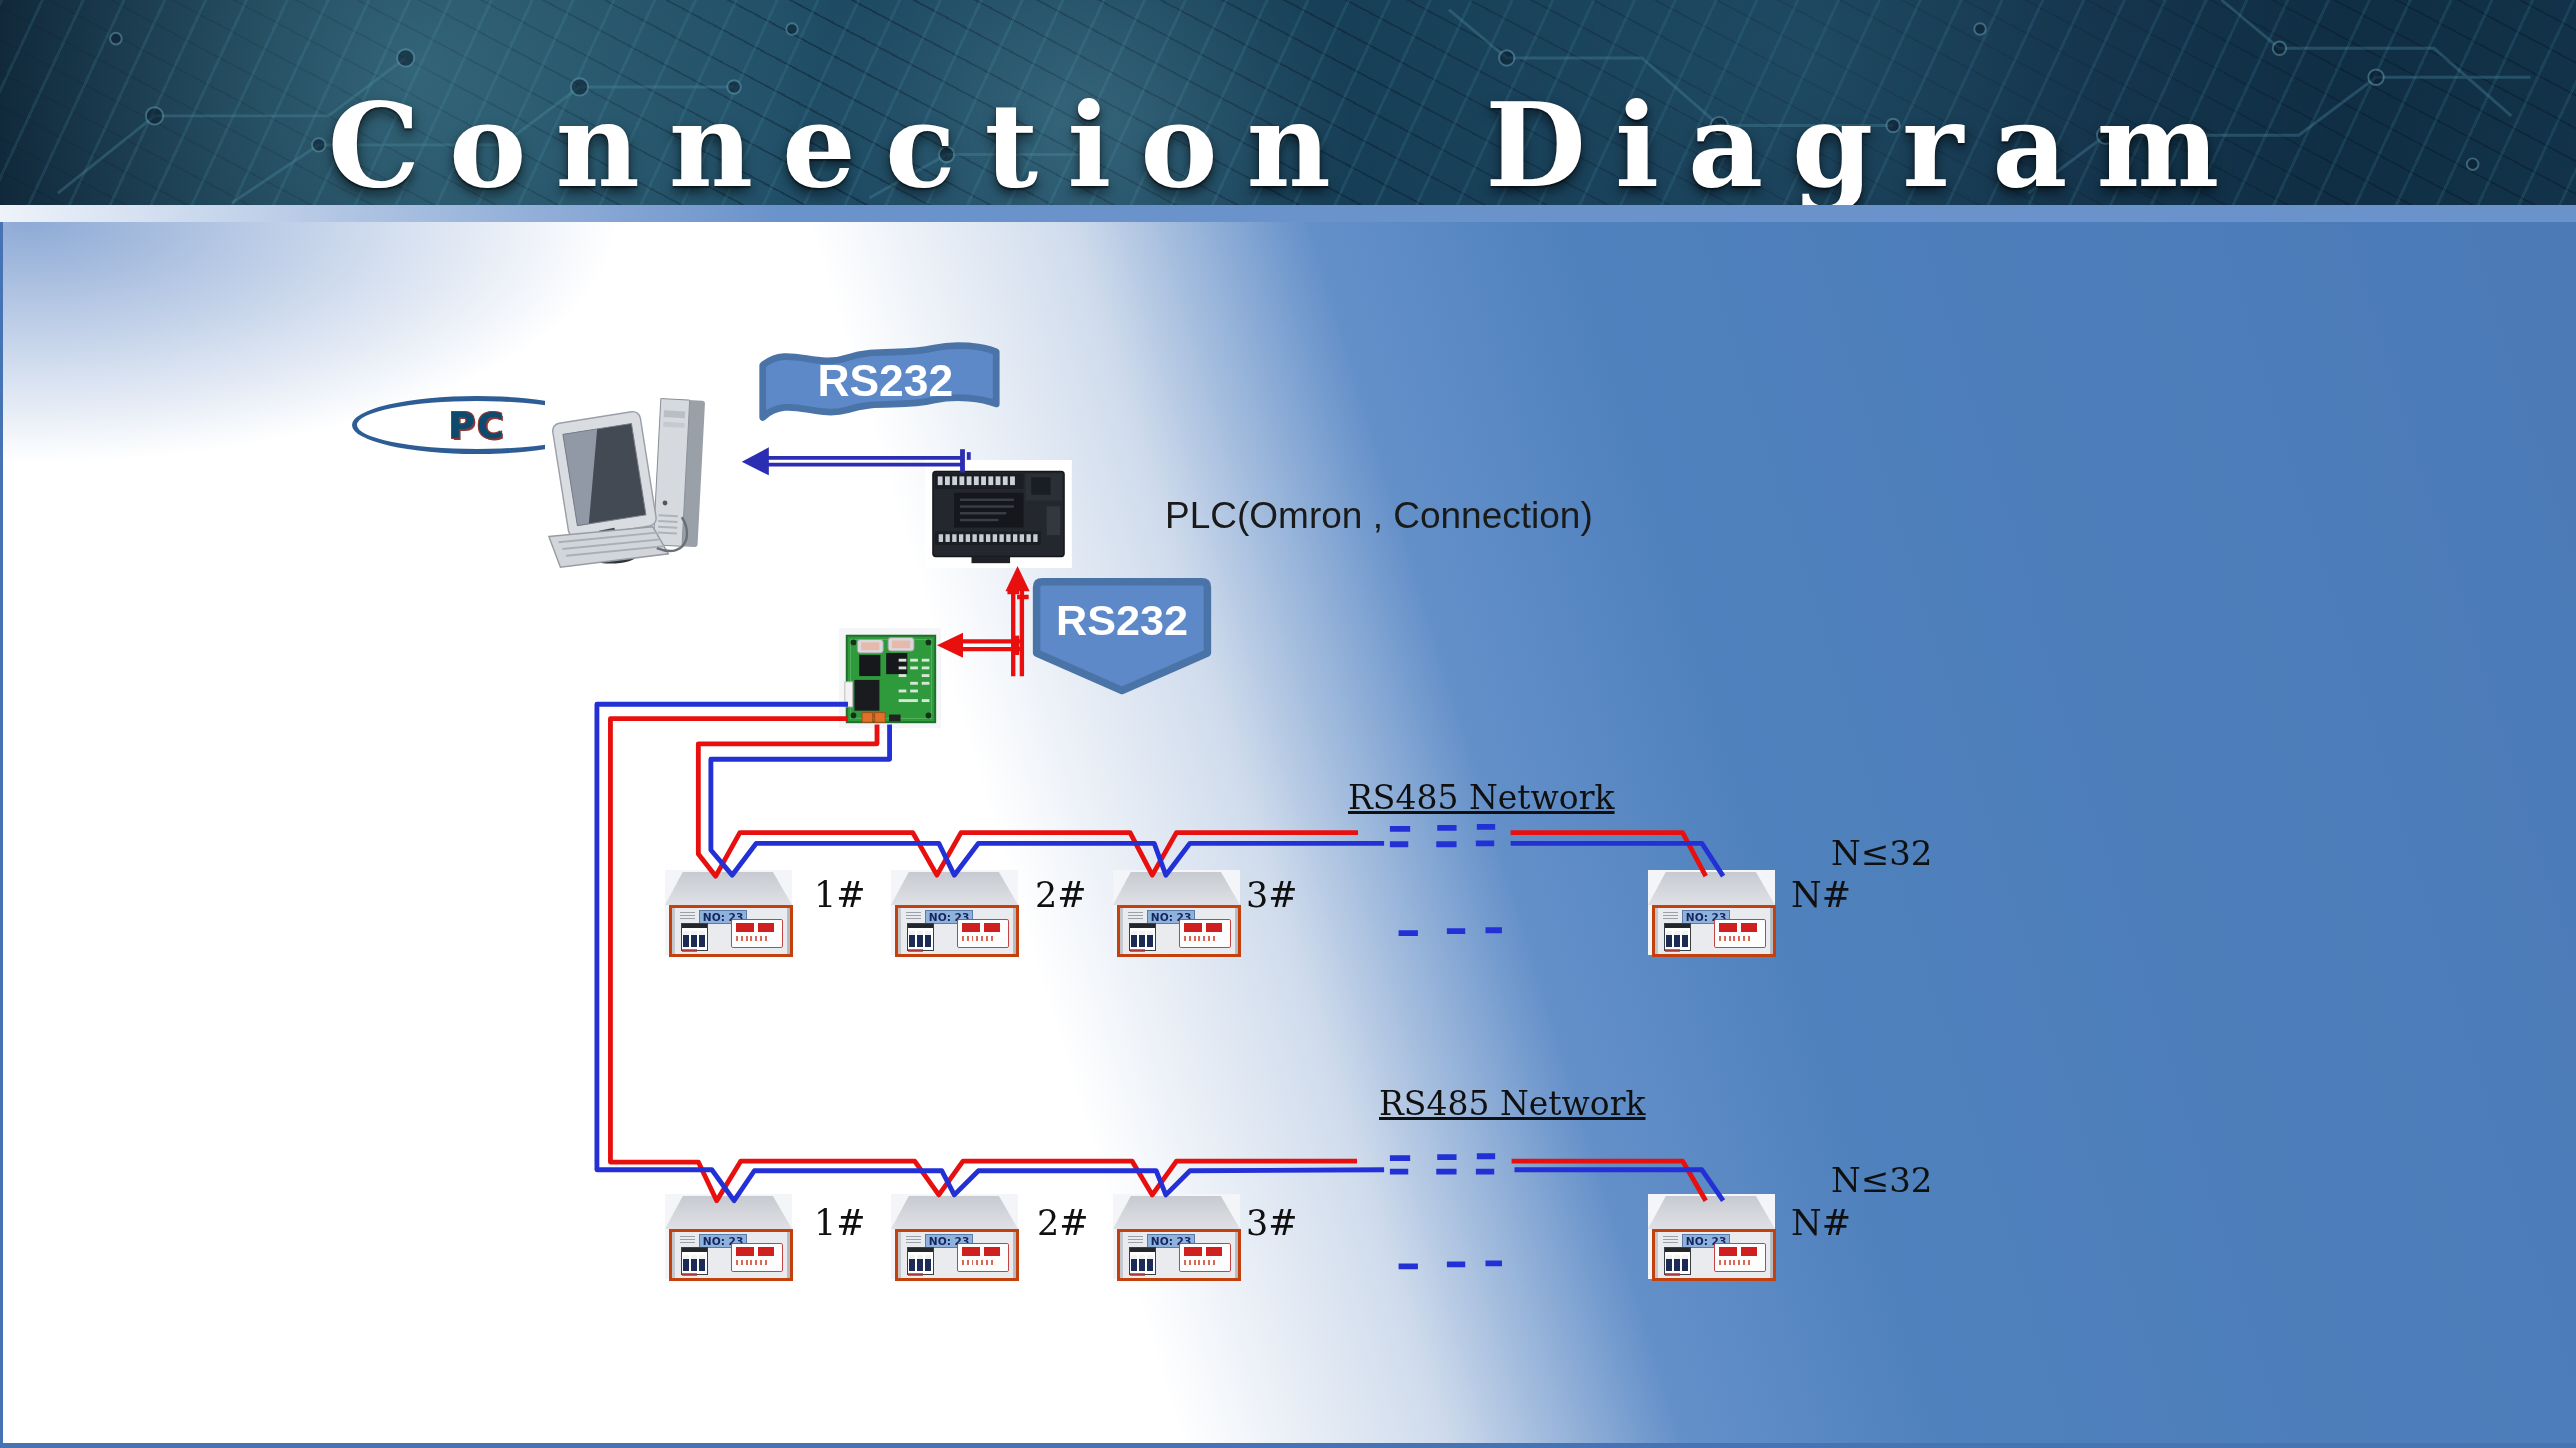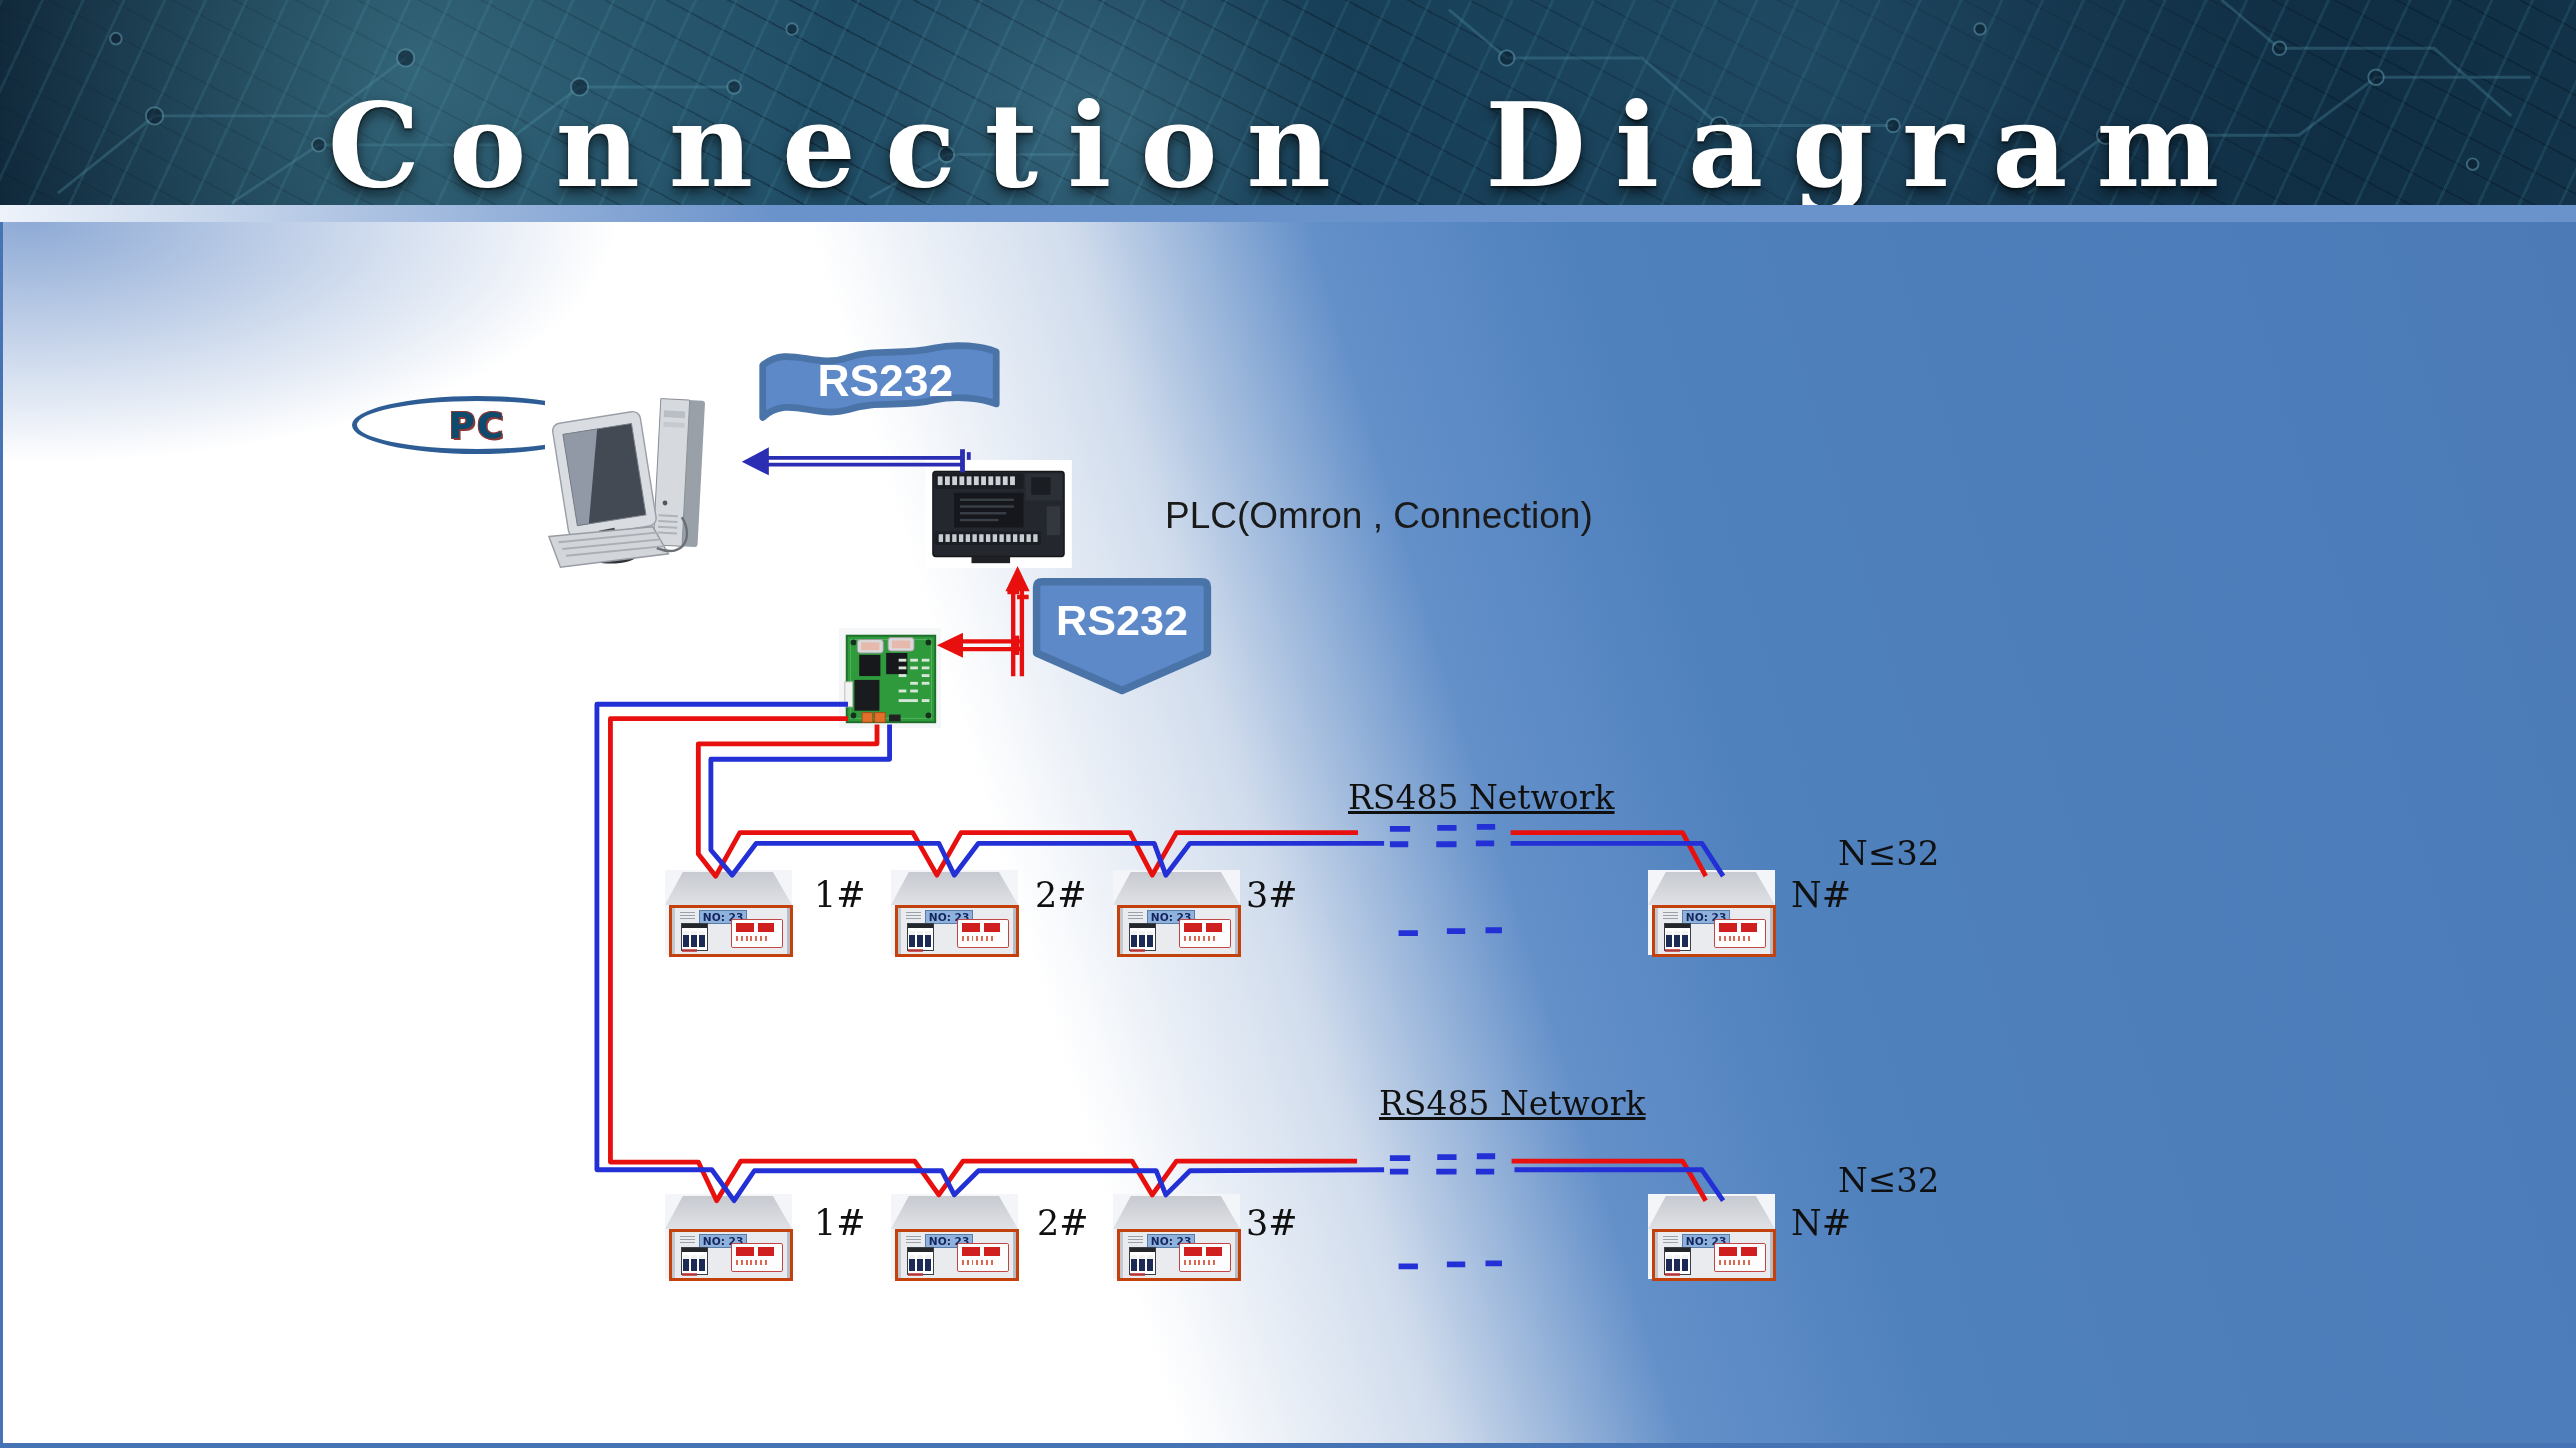--- a/index.html
+++ b/index.html
@@ -41,21 +41,21 @@
       radial-gradient(ellipse 1014px 415px at 1% 0%, rgba(122,155,206,.85), rgba(122,155,206,0) 58%),
       linear-gradient(73deg,#ffffff 40%,#cfdbec 49%,#6490c9 57%,#4f81bd 66%,#4b7ab7 100%);
     border-left:3.9px solid #4573b4;
     box-sizing:border-box;
   }
   .bottom-line{position:absolute;left:0;top:1443px;width:2576px;height:5.8px;background:#4573b4;}
 
   
   .slabel{position:absolute;color:#101010;font-family:"DejaVu Serif","Liberation Serif",serif;white-space:nowrap;}
   .net-label{font-size:33px;text-decoration:underline;}
-  .limit-label{font-size:34px;margin-left:7px;}
+  .limit-label{font-size:34px;}
   .num-label{font-size:35px;}
   .plc-label{
     position:absolute;left:1165px;top:495px;font-size:37px;color:#1a1a1a;
     font-family:"Liberation Sans",sans-serif;white-space:nowrap;
   }
 
   
   .pc-ellipse{
     position:absolute;left:352px;top:396px;width:240px;height:48px;
     background:#ffffff;border:5.8px solid #2d5d94;border-radius:50%;

